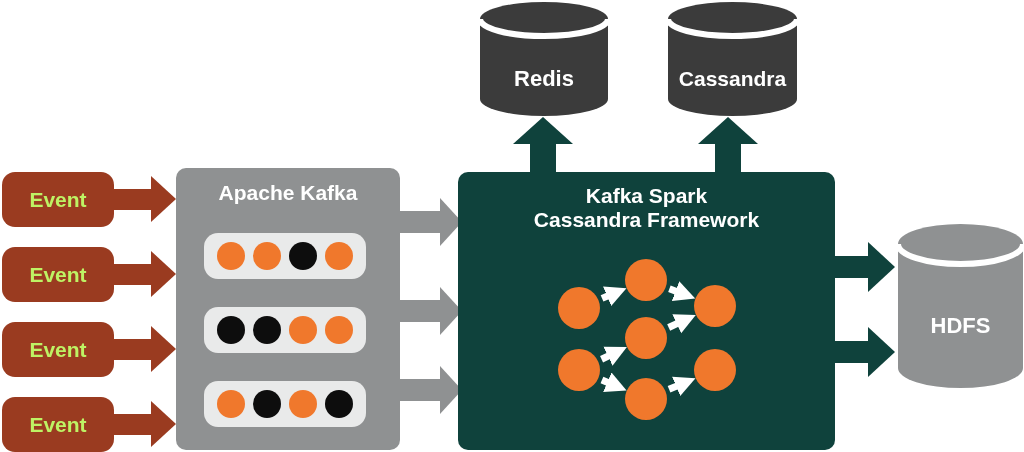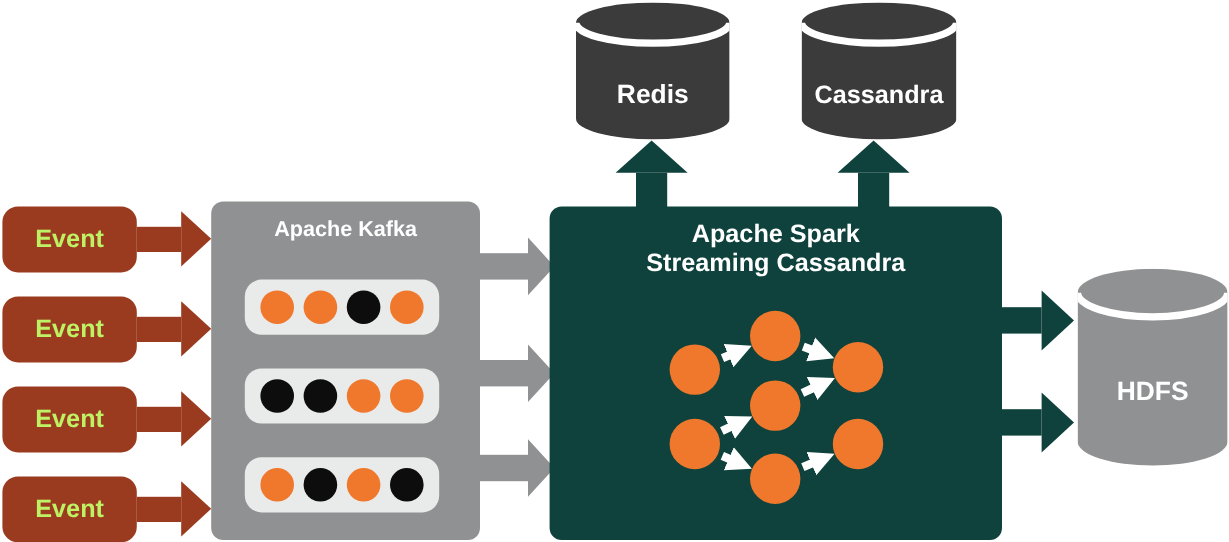--- a/index.html
+++ b/index.html
@@ -13,21 +13,21 @@
              display:flex;align-items:center;justify-content:center;}
   .event-arrow{position:absolute;left:114px;top:0;width:64px;height:55px;}
   .event-arrow .tail{position:absolute;left:0;top:17px;width:37px;height:21px;background:var(--event_red);}
   .event-arrow .head{position:absolute;left:37px;top:4px;width:0;height:0;
              border-top:23px solid transparent;border-bottom:23px solid transparent;
              border-left:25px solid var(--event_red);}
 
   
   .kafka-box{position:absolute;left:176px;top:168px;width:224px;height:282px;
              background:var(--gray);border-radius:10px;}
-  .kafka-title{margin-top:13px;text-align:center;color:#fff;font-size:18px;font-weight:700;}
+  .kafka-title{margin-top:13px;text-align:center;color:#fff;font-size:21px;font-weight:700;}
   .queue{position:absolute;left:28px;width:162px;height:46px;border-radius:14px;
          background:var(--queue_bg);display:flex;align-items:center;justify-content:center;gap:8px;}
   .queue .dot{width:28px;height:28px;border-radius:50%;}
 
   
   .kafka-arrow{position:absolute;left:400px;width:62px;height:50px;}
   .kafka-arrow .tail{position:absolute;left:0;top:14px;width:40px;height:22px;background:var(--gray);}
   .kafka-arrow .head{position:absolute;left:40px;top:1px;width:0;height:0;
              border-top:24px solid transparent;border-bottom:24px solid transparent;
              border-left:22px solid var(--gray);}
@@ -121,22 +121,22 @@
     <div class="tail"></div>
     <div class="head"></div>
   </div>
   <div class="kafka-arrow" style="top:365px">
     <div class="tail"></div>
     <div class="head"></div>
   </div>
 
   <div class="spark-box">
     <div class="spark-title">
-      <div>Apache Spark</div>
-      <div>Streaming Cassandra</div>
+      <div>Kafka Spark</div>
+      <div>Cassandra Framework</div>
     </div>
     <svg class="spark-net" viewBox="0 0 377 278">
       <defs>
         <marker id="arrowhead" viewBox="0 0 10 10" refX="1.5" refY="5" markerWidth="3" markerHeight="3.4" orient="auto">
           <path d="M0,0 L10,5 L0,10 Z" fill="#ffffff"></path>
         </marker>
       </defs>
     <line x1="144.06672434582495" y1="126.36017490025226" x2="152.01591002051308" y2="123.03812715560647" stroke="#ffffff" stroke-width="7" marker-end="url(#arrowhead)"></line>
         <line x1="211.3942664981052" y1="116.81523085435848" x2="220.50494426295592" y2="120.24823986720078" stroke="#ffffff" stroke-width="7" marker-end="url(#arrowhead)"></line>
         <line x1="143.55905043201017" y1="187.22552815187575" x2="152.80788132606415" y2="182.80817608307385" stroke="#ffffff" stroke-width="7" marker-end="url(#arrowhead)"></line>

